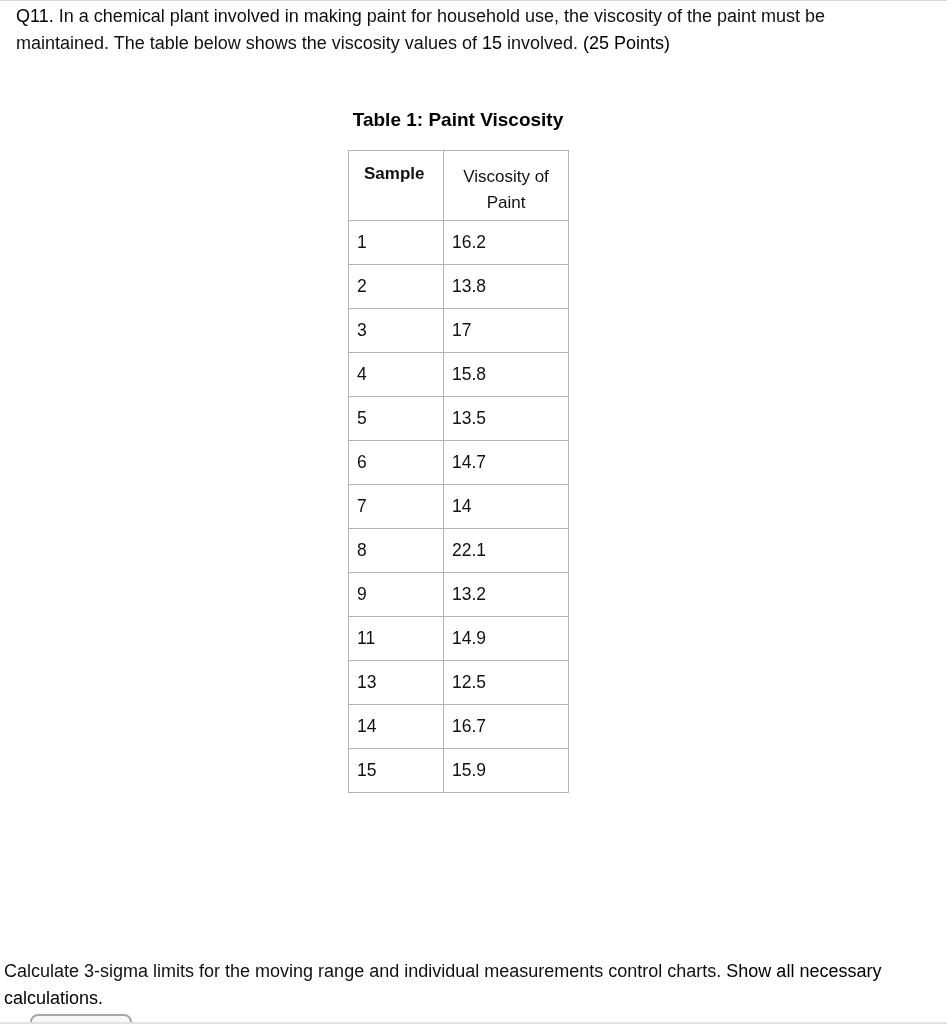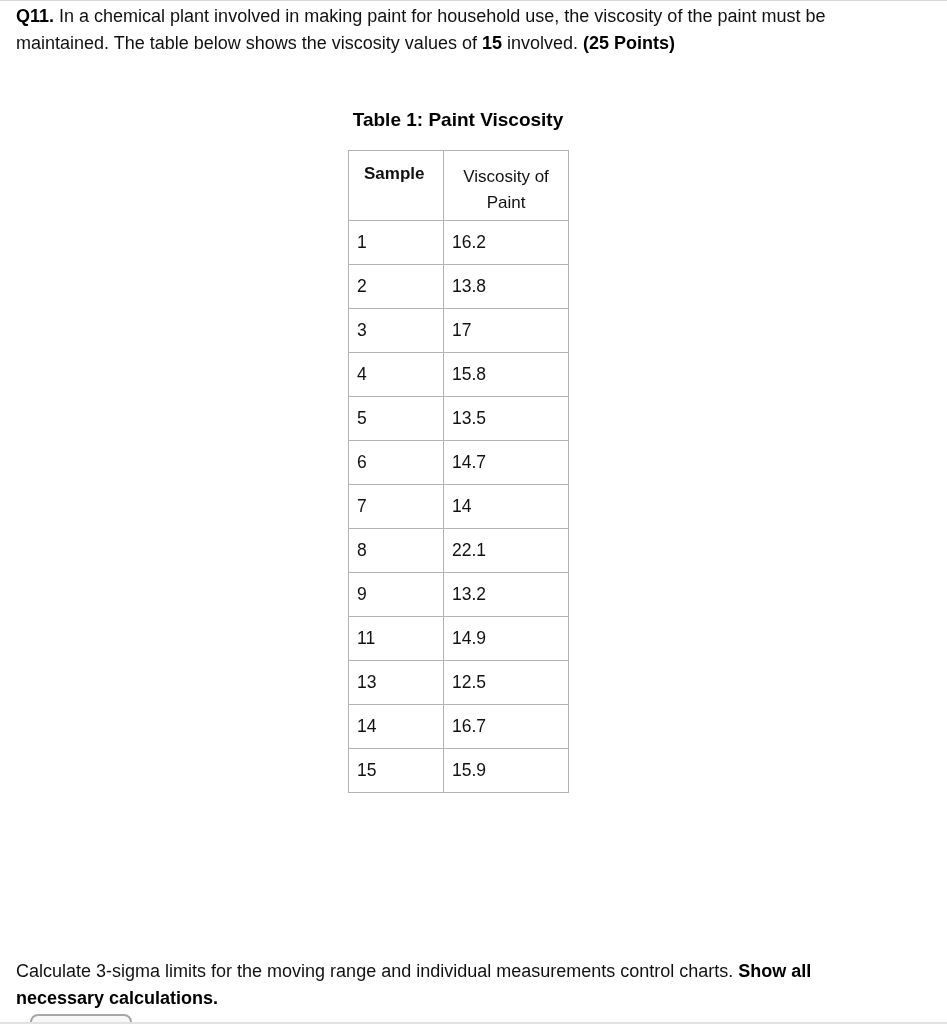--- a/index.html
+++ b/index.html
@@ -26,21 +26,21 @@
   }
   .intro {
     position: absolute;
     left: 16px;
     top: 3px;
     width: 884px;
     font-size: 18px;
     line-height: 27px;
     margin: 0;
   }
-  .intro b, .footer b { font-weight: bold; color: #000; }
+  .intro b, .footer b { font-weight: normal; color: #000; }
   .table-caption {
     position: absolute;
     left: 318px;
     top: 109px;
     width: 280px;
     text-align: center;
     font-size: 19px;
     font-weight: bold;
     color: #000;
   }
@@ -76,21 +76,21 @@
     line-height: 26px;
   }
   table.viscosity td {
     height: 44px;
     padding: 0 8px;
     vertical-align: middle;
     text-align: left;
   }
   .footer {
     position: absolute;
-    left: 16px;
+    left: 4px;
     top: 958px;
     width: 888px;
     font-size: 18px;
     line-height: 27px;
     margin: 0;
   }
   .cropped-fragment {
     position: absolute;
     left: 30px;
     top: 1014px;

